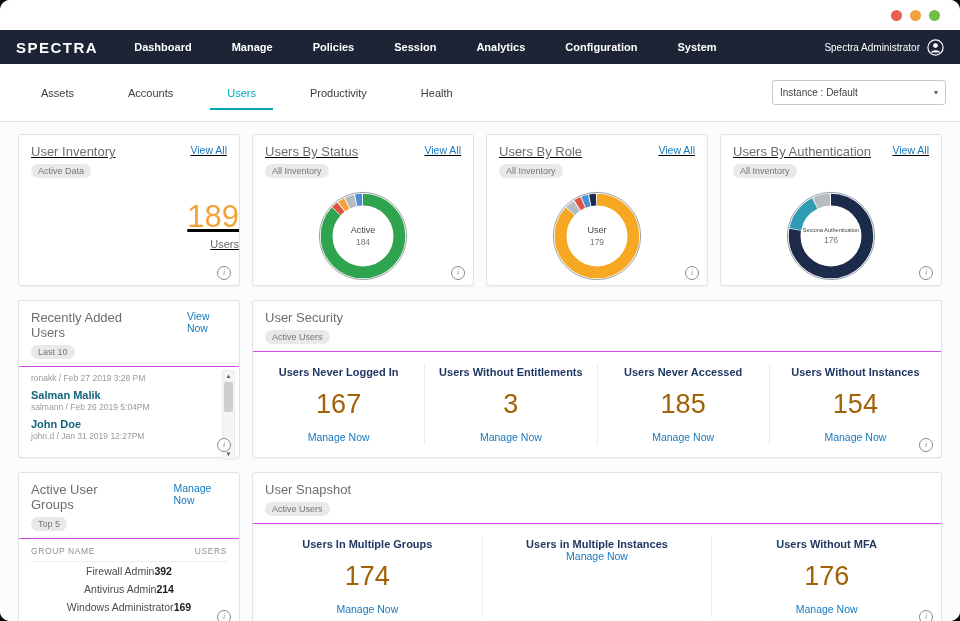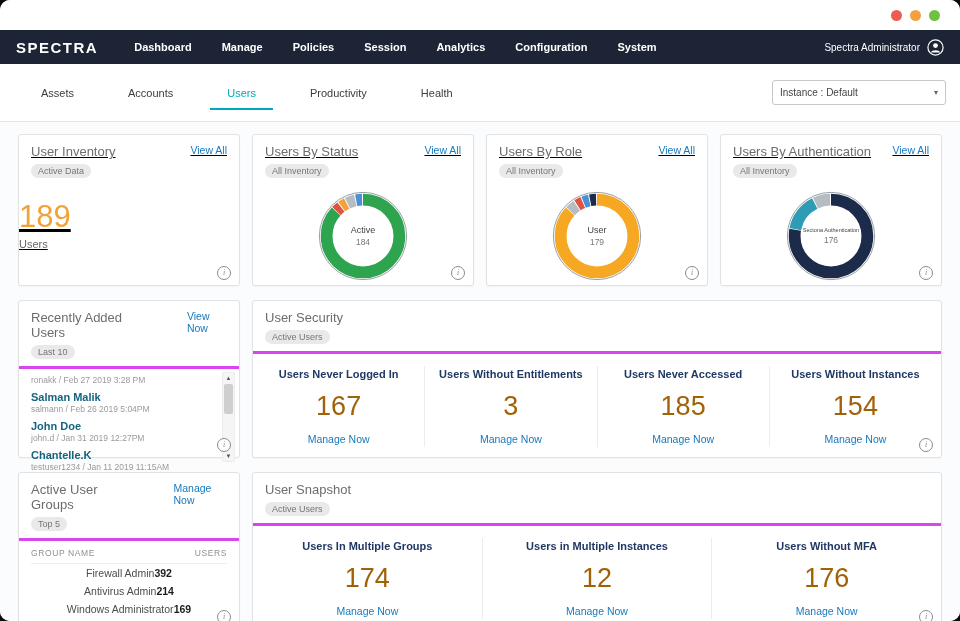--- a/index.html
+++ b/index.html
@@ -6,21 +6,21 @@
   body{font-family:"Liberation Sans",sans-serif;-webkit-font-smoothing:antialiased;}
   .window{width:960px;height:621px;background:#fff;border-radius:10px;overflow:hidden;position:relative;margin:0 auto;}
 
   
   .titlebar{height:30px;display:flex;align-items:center;justify-content:flex-end;gap:8px;padding-right:20px;background:#fff;}
   .dot{width:11px;height:11px;border-radius:50%;cursor:pointer;}
 
   
   .navbar{height:34px;background:#1d2435;display:flex;align-items:center;padding:0 16px;color:#fff;}
   .brand{font-size:15px;font-weight:bold;letter-spacing:1.5px;margin-right:36px;}
-  .nav-items{display:flex;gap:30px;font-size:11px;font-weight:600;}
+  .nav-items{display:flex;gap:40px;font-size:11px;font-weight:600;}
   .nav-item{cursor:pointer;white-space:nowrap;}
   .nav-right{margin-left:auto;display:flex;align-items:center;gap:7px;font-size:10px;}
 
   
   .tabbar{height:33px;display:flex;align-items:stretch;border-bottom:1px solid #e4e4e4;padding:12px 14px;background:#fff;text-align:right;}
   .tab{padding:0 27px;font-size:11px;color:#3c3c3c;display:flex;align-items:center;position:relative;cursor:pointer;}
   .tab.active{color:#00a8bb;}
   .tab.active::after{content:"";position:absolute;left:10px;right:10px;bottom:-1px;height:2px;background:#00a8bb;}
   .instance-select{margin-left:auto;align-self:center;width:158px;height:23px;border:1px solid #c7c7c7;border-radius:3px;display:flex;align-items:center;justify-content:space-between;padding:0 7px;font-size:10px;color:#444;cursor:pointer;background:#fff;}
   .caret{font-size:8px;color:#666;}
@@ -28,26 +28,26 @@
   
   main{padding:12px 18px 0;display:flex;flex-direction:column;gap:14px;background:#fbfcfd;height:calc(621px - 97px - 12px);box-sizing:border-box;}
   .row{display:flex;gap:12px;}
   .card{border:1px solid #e2e2e2;border-radius:3px;background:#fff;position:relative;box-shadow:0 1px 2px rgba(0,0,0,.04);box-sizing:border-box;}
   .row1 .card{flex:1;height:152px;text-decoration:underline;}
   .row2 .card,.row3 .card{height:158px;}
   .col-narrow{width:calc((100% - 36px)/4);flex:none;}
   .col-wide{flex:1;}
 
   .card-header{display:flex;justify-content:space-between;align-items:flex-start;padding:9px 12px 7px;}
-  .divided .card-header{border-bottom:3px solid #d946ef;gap:45px;}
+  .divided .card-header{border-bottom:1px solid #d946ef;gap:45px;}
   .title{font-size:13px;color:#6d6d6d;}
   .badge{display:inline-block;margin-top:5px;background:#e9e9e9;color:#767676;font-size:9px;padding:2px 7px;border-radius:7px;}
   .link{font-size:10.5px;color:#1779bd;cursor:pointer;text-decoration:none;}
 
-  .big-stat{text-align:left;margin-top:14px;}
+  .big-stat{text-align:right;margin-top:14px;}
   .big-num{font-size:31px;color:#f2a238;}
   .big-label{font-size:11px;color:#666;margin-top:3px;}
 
   .donut-wrap{position:relative;width:100px;height:100px;margin:1px auto 0;}
   .donut-wrap svg{width:100px;height:100px;display:block;}
   .outline{fill:none;stroke:#8d949c;stroke-width:1;}
   .donut-center{position:absolute;inset:0;display:flex;flex-direction:column;align-items:center;justify-content:center;text-align:center;pointer-events:none;}
   .dc-label{font-size:9px;color:#444;}
   .dc-label.small{font-size:5.5px;white-space:nowrap;max-width:62px;overflow:hidden;}
   .dc-value{font-size:8.5px;color:#777;margin-top:2px;}
@@ -231,24 +231,20 @@
             <div class="ru-meta">ronakk / Feb 27 2019 3:28 PM</div>
           </div>
           <div class="ru-item">
             <div class="ru-name">Salman Malik</div>
             <div class="ru-meta">salmann / Feb 26 2019 5:04PM</div>
           </div>
           <div class="ru-item">
             <div class="ru-name">John Doe</div>
             <div class="ru-meta">john.d / Jan 31 2019 12:27PM</div>
           </div>
-          <div class="ru-item">
-            <div class="ru-name">Chantelle.K</div>
-            <div class="ru-meta">testuser1234 / Jan 11 2019 11:15AM</div>
-          </div>
           <div class="scrollbar">
             <div class="sb-arrow">▲</div>
             <div class="sb-thumb"></div>
             <div class="sb-arrow down">▼</div>
           </div>
         </div>
         <div class="info">i</div>
       </section>
 
       <section class="card col-wide divided">
@@ -331,21 +327,20 @@
           </div>
         </div>
         <div class="stats">
           <div class="stat">
             <div class="stat-label">Users In Multiple Groups</div>
             <div class="stat-value">174</div>
             <div class="stat-link">Manage Now</div>
           </div>
           <div class="stat">
             <div class="stat-label">Users in Multiple Instances</div>
-            <div class="stat-value">12</div>
             <div class="stat-link">Manage Now</div>
           </div>
           <div class="stat">
             <div class="stat-label">Users Without MFA</div>
             <div class="stat-value">176</div>
             <div class="stat-link">Manage Now</div>
           </div>
         </div>
         <div class="info">i</div>
       </section>

